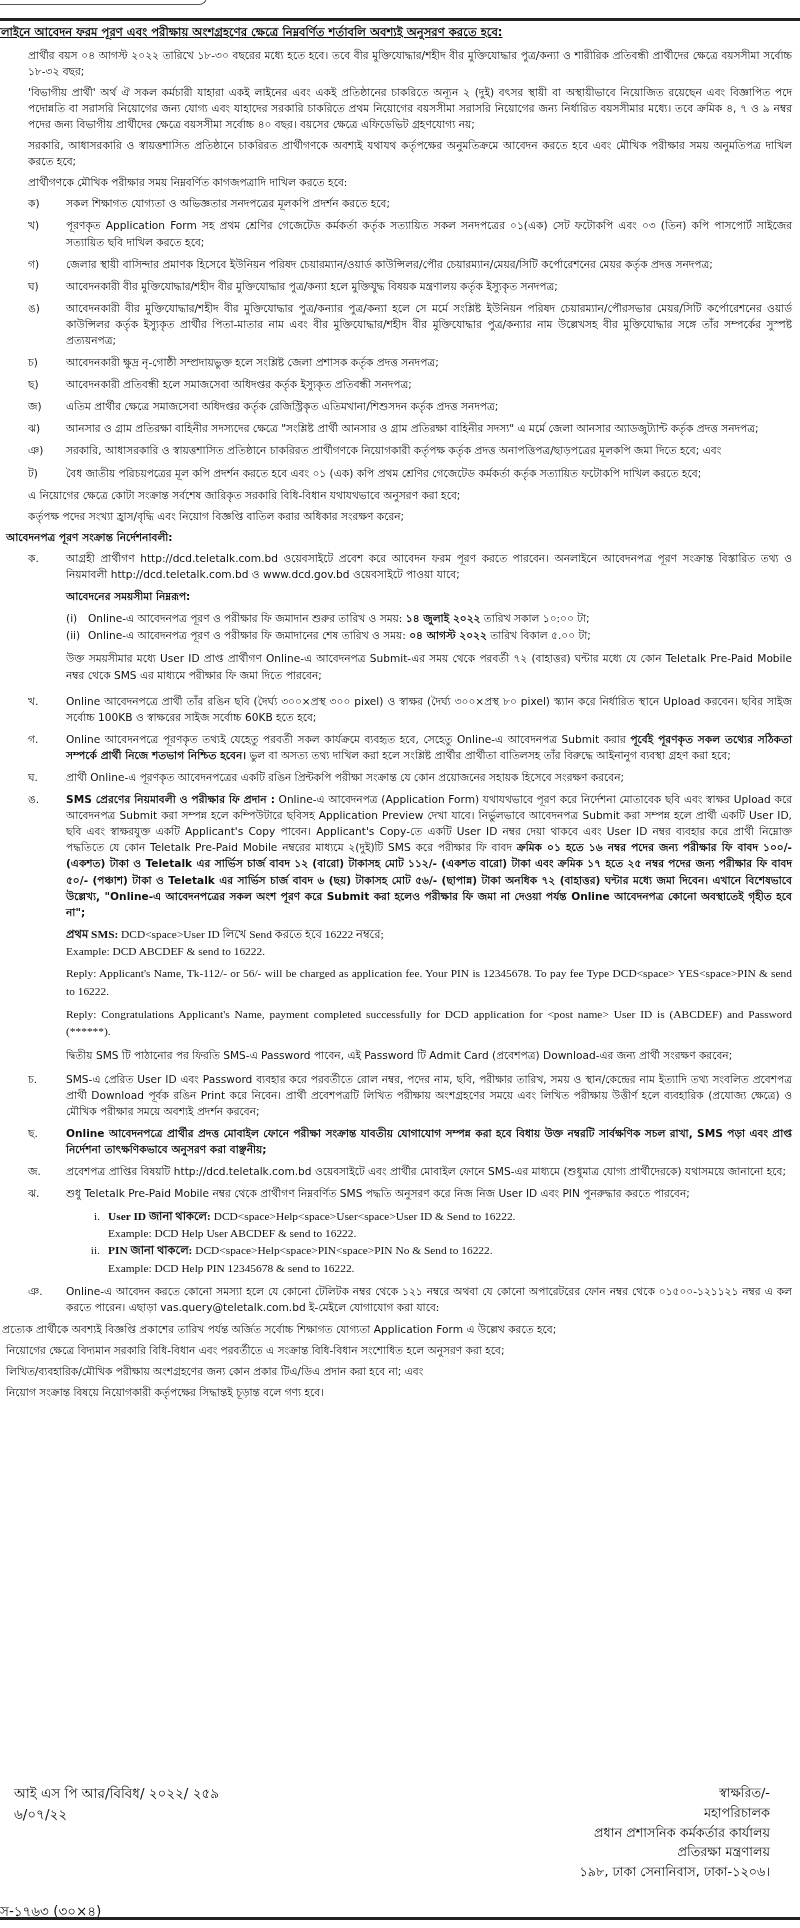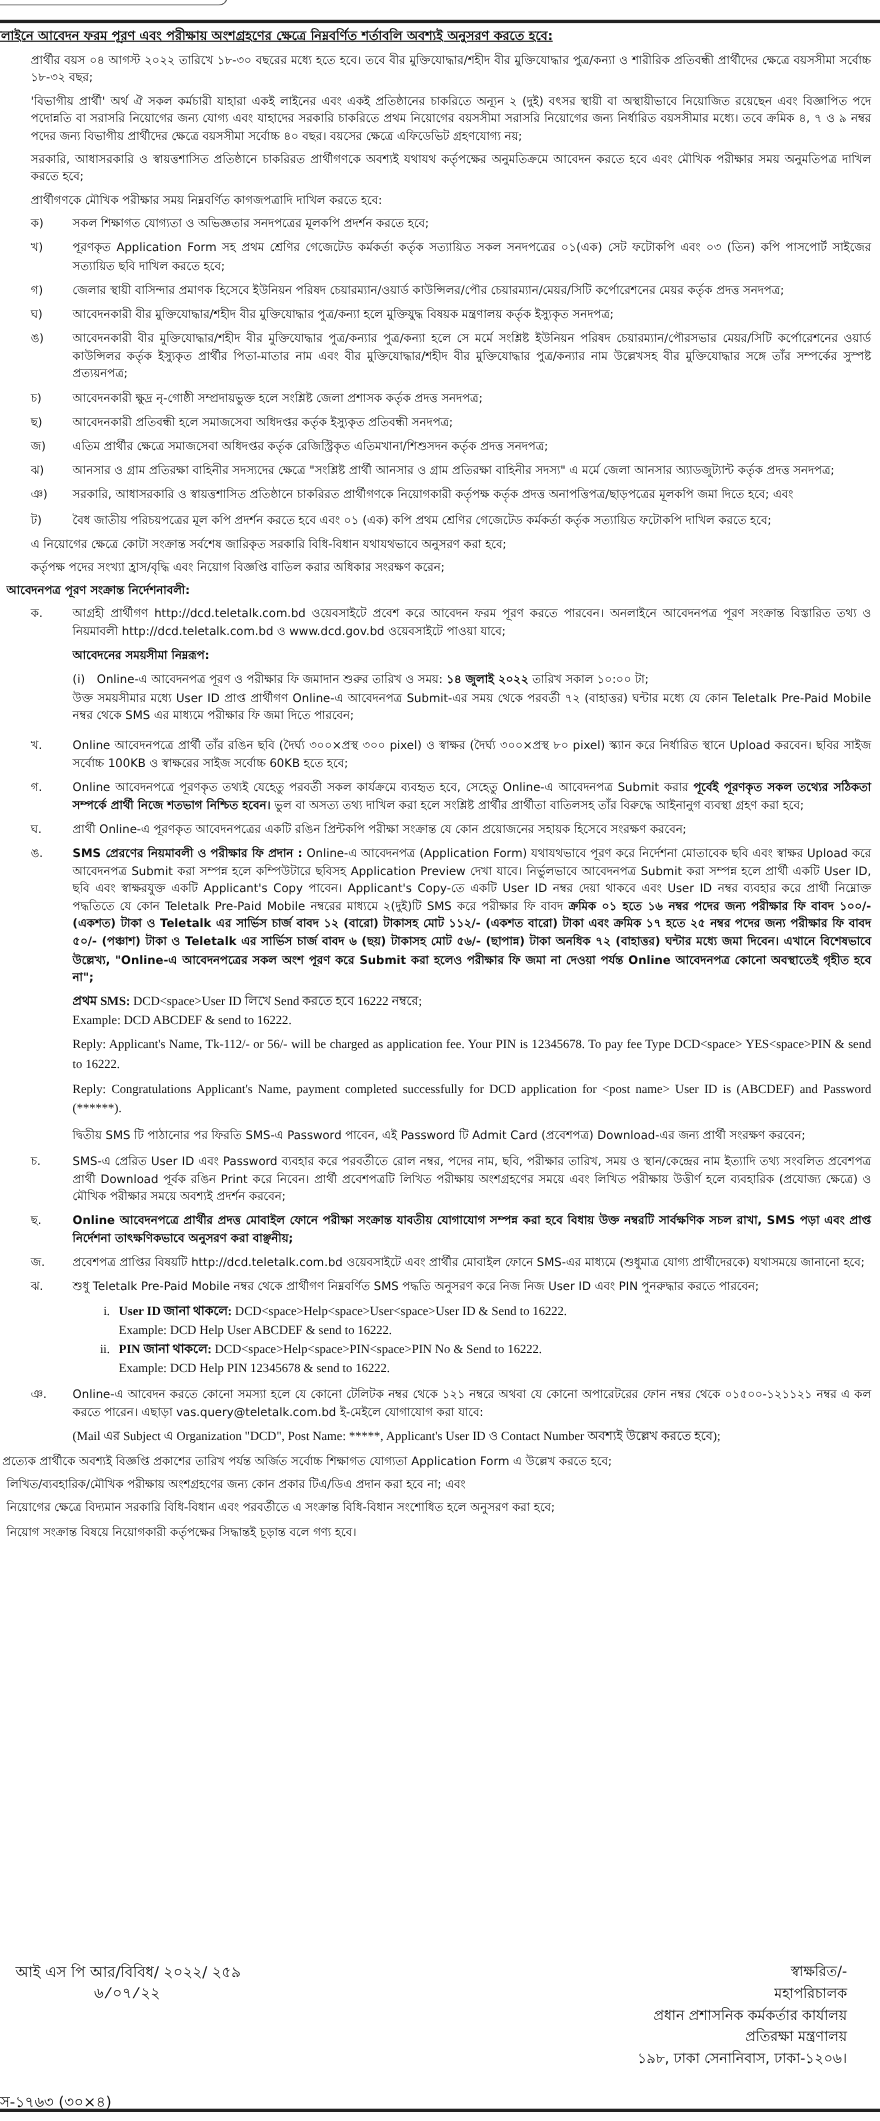--- a/index.html
+++ b/index.html
@@ -31,21 +31,21 @@
   .roman { display: flex; margin: 0 0 1px 66px; }
   .roman .lbl { width: 22px; flex: none; }
   .roman .txt { flex: 1; }
   .b { font-weight: bold; }
   .plain-para { margin: 0 0 6px 66px; text-align: justify; font-family: "Liberation Serif", "DejaVu Serif", serif; font-size: 11.4px; }
   .ri { display: flex; margin: 0 0 0 82px; font-family: "Liberation Serif", serif; font-size: 11.4px; }
   .ri .lbl { width: 18px; flex: none; text-align: right; padding-right: 8px; }
   .ri .txt { flex: 1; }
   .footer { position: absolute; left: 0; top: 1783px; width: 796px; height: 150px; }
   .ref { position: absolute; left: 14px; top: 0; font-size: 13.5px; line-height: 1.55; }
-  .ref .date { display: block; text-align: center; padding-right: 2px; font-family: Liberation Mono, monospace; }
+  .ref .date { display: block; text-align: left; padding-right: 2px; }
   .code { position: absolute; left: 0; top: 118px; font-size: 13.5px; }
   .sign { position: absolute; left: 470px; top: 0; width: 300px; text-align: right; font-size: 12.8px; line-height: 1.55; }
 </style>
 </head>
 <body>
 
 <div class="top-box"></div>
 <div class="rule top"></div>
 
 <div class="doc">
@@ -110,20 +110,24 @@
 
   <div class="item">
     <span class="lbl">ক.</span>
     <span class="txt">আগ্রহী প্রার্থীগণ http://dcd.teletalk.com.bd ওয়েবসাইটে প্রবেশ করে আবেদন ফরম পূরণ করতে পারবেন। অনলাইনে আবেদনপত্র পূরণ সংক্রান্ত বিস্তারিত তথ্য ও নিয়মাবলী http://dcd.teletalk.com.bd ও www.dcd.gov.bd ওয়েবসাইটে পাওয়া যাবে;</span>
   </div>
   <div class="sub-title">আবেদনের সময়সীমা নিম্নরূপ:</div>
   <div class="roman">
     <span class="lbl">(i)</span>
     <span class="txt"><span>Online-এ আবেদনপত্র পূরণ ও পরীক্ষার ফি জমাদান শুরুর তারিখ ও সময়: </span><b>১৪ জুলাই ২০২২</b><span> তারিখ সকাল ১০:০০ টা;</span></span>
   </div>
+  <div class="roman" style="margin-bottom:7px;">
+    <span class="lbl">(ii)</span>
+    <span class="txt"><span>Online-এ আবেদনপত্র পূরণ ও পরীক্ষার ফি জমাদানের শেষ তারিখ ও সময়: </span><b>০৪ আগস্ট ২০২২</b><span> তারিখ বিকাল ৫.০০ টা;</span></span>
+  </div>
   <div class="sub" style="margin-bottom:10px;">উক্ত সময়সীমার মধ্যে User ID প্রাপ্ত প্রার্থীগণ Online-এ আবেদনপত্র Submit-এর সময় থেকে পরবর্তী ৭২ (বাহাত্তর) ঘন্টার মধ্যে যে কোন Teletalk Pre-Paid Mobile নম্বর থেকে SMS এর মাধ্যমে পরীক্ষার ফি জমা দিতে পারবেন;</div>
 
   <div class="item">
     <span class="lbl">খ.</span>
     <span class="txt">Online আবেদনপত্রে প্রার্থী তাঁর রঙিন ছবি (দৈর্ঘ্য ৩০০×প্রস্থ ৩০০ pixel) ও স্বাক্ষর (দৈর্ঘ্য ৩০০×প্রস্থ ৮০ pixel) স্ক্যান করে নির্ধারিত স্থানে Upload করবেন। ছবির সাইজ সর্বোচ্চ 100KB ও স্বাক্ষরের সাইজ সর্বোচ্চ 60KB হতে হবে;</span>
   </div>
 
   <div class="item">
     <span class="lbl">গ.</span>
     <span class="txt"><span>Online আবেদনপত্রে পূরণকৃত তথ্যই যেহেতু পরবর্তী সকল কার্যক্রমে ব্যবহৃত হবে, সেহেতু Online-এ আবেদনপত্র Submit করার </span><b>পূর্বেই পূরণকৃত সকল তথ্যের সঠিকতা সম্পর্কে প্রার্থী নিজে শতভাগ নিশ্চিত হবেন।</b><span> ভুল বা অসত্য তথ্য দাখিল করা হলে সংশ্লিষ্ট প্রার্থীর প্রার্থীতা বাতিলসহ তাঁর বিরুদ্ধে আইনানুগ ব্যবস্থা গ্রহণ করা হবে;</span></span>
@@ -171,25 +175,24 @@
   </div>
   <div class="ri" style="margin-bottom:6px;">
     <span class="lbl">ii.</span>
     <span class="txt"><b>PIN জানা থাকলে:</b><span> DCD&lt;space&gt;Help&lt;space&gt;PIN&lt;space&gt;PIN No &amp; Send to 16222.</span><br><span>Example: DCD Help PIN 12345678 &amp; send to 16222.</span></span>
   </div>
 
   <div class="item">
     <span class="lbl">ঞ.</span>
     <span class="txt">Online-এ আবেদন করতে কোনো সমস্যা হলে যে কোনো টেলিটক নম্বর থেকে ১২১ নম্বরে অথবা যে কোনো অপারেটরের ফোন নম্বর থেকে ০১৫০০-১২১১২১ নম্বর এ কল করতে পারেন। এছাড়া vas.query@teletalk.com.bd ই-মেইলে যোগাযোগ করা যাবে:</span>
   </div>
-  <div class="plain-para">(Mail এর Subject এ Organization "DCD", Post Name: *****, Applicant's User ID ও Contact Number অবশ্যই উল্লেখ করতে হবে);</div>
 
   <div class="p flush">প্রত্যেক প্রার্থীকে অবশ্যই বিজ্ঞপ্তি প্রকাশের তারিখ পর্যন্ত অর্জিত সর্বোচ্চ শিক্ষাগত যোগ্যতা Application Form এ উল্লেখ করতে হবে;</div>
+  <div class="p outer">নিয়োগের ক্ষেত্রে বিদ্যমান সরকারি বিধি-বিধান এবং পরবর্তীতে এ সংক্রান্ত বিধি-বিধান সংশোধিত হলে অনুসরণ করা হবে;</div>
   <div class="p outer">লিখিত/ব্যবহারিক/মৌখিক পরীক্ষায় অংশগ্রহণের জন্য কোন প্রকার টিএ/ডিএ প্রদান করা হবে না; এবং</div>
-  <div class="p outer">নিয়োগের ক্ষেত্রে বিদ্যমান সরকারি বিধি-বিধান এবং পরবর্তীতে এ সংক্রান্ত বিধি-বিধান সংশোধিত হলে অনুসরণ করা হবে;</div>
   <div class="p outer">নিয়োগ সংক্রান্ত বিষয়ে নিয়োগকারী কর্তৃপক্ষের সিদ্ধান্তই চূড়ান্ত বলে গণ্য হবে।</div>
 </div>
 
 <div class="footer">
   <div class="ref">
     <span>আই এস পি আর/বিবিধ/ ২০২২/ ২৫৯</span>
     <span class="date">৬/০৭/২২</span>
   </div>
   <div class="code">স-১৭৬৩ (৩০×৪)</div>
   <div class="sign">

